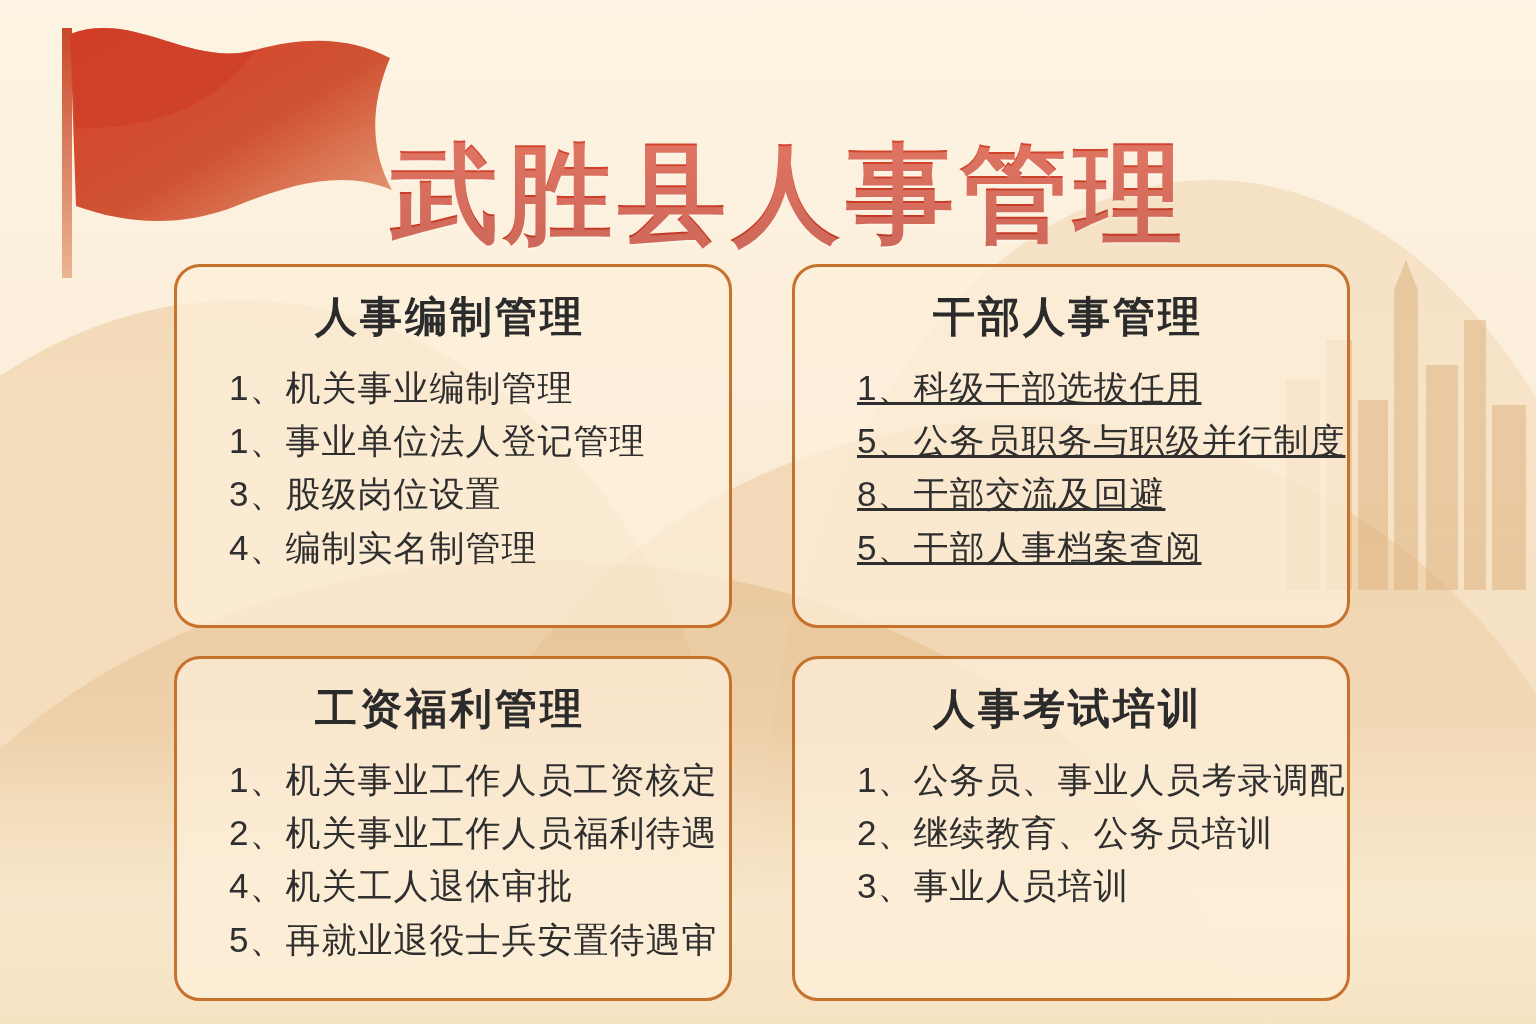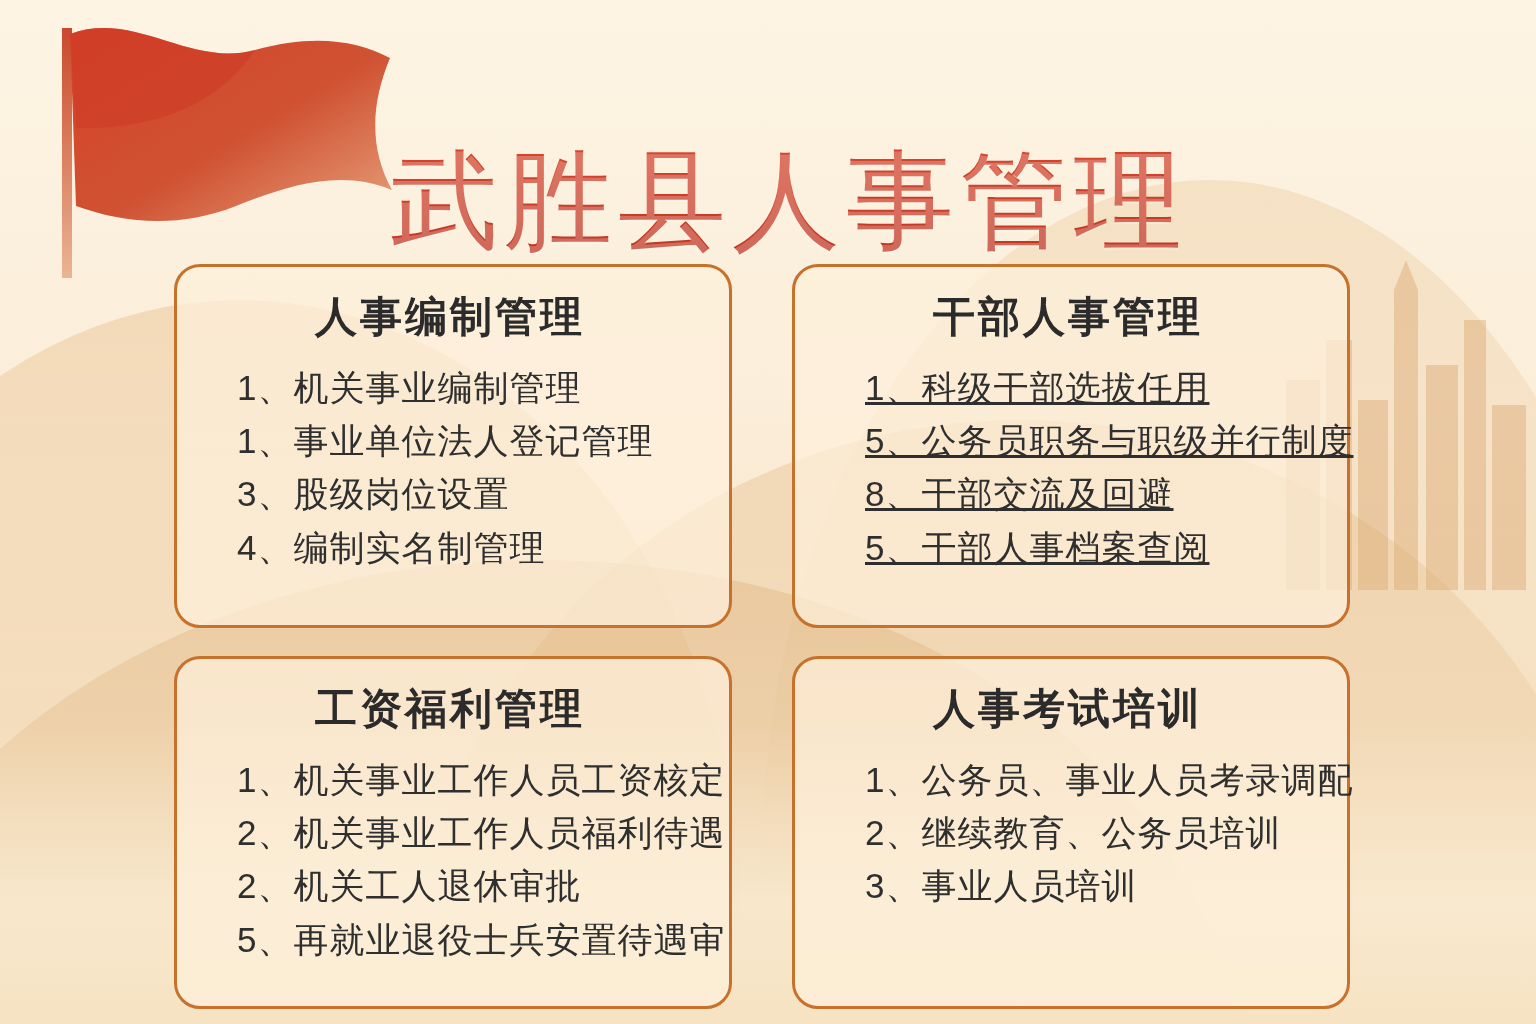--- a/index.html
+++ b/index.html
@@ -84,25 +84,25 @@
     top: 10px;
     width: 370px;
     height: 270px;
     pointer-events: none;
   }
 
   
   .title {
     position: absolute;
     left: 390px;
-    top: 67px;
+    top: 60px;
     width: 880px;
     font-size: 108px;
     line-height: 1.15;
-    font-weight: 400;
+    font-weight: 700;
     letter-spacing: 6px;
     color: #c0392b;
     background: linear-gradient(180deg, #d7472f 0%, #bd3522 100%);
     -webkit-background-clip: text;
     background-clip: text;
     -webkit-text-fill-color: transparent;
     text-shadow: 0 2px 0 rgba(255,255,255,0.25);
     white-space: nowrap;
   }
 
@@ -132,21 +132,21 @@
   .card-title {
     text-align: center;
     font-size: 42px;
     font-weight: 700;
     color: #2b2b2b;
     letter-spacing: 3px;
     margin: 4px 0 16px 0;
   }
   .card-list {
     list-style: none;
-    margin: 16px;
+    margin: 8px;
     padding: 0 0 0 18px;
   }
   .card-list li {
     font-size: 35px;
     line-height: 1.52;
     color: #2f2f2f;
     letter-spacing: 1px;
     white-space: nowrap;
   }
   .card-b .card-list li { padding-left: 10px; text-decoration: underline; }
@@ -216,21 +216,21 @@
         <li>8、干部交流及回避</li>
         <li>5、干部人事档案查阅</li>
       </ul>
     </section>
 
     <section class="card card-c">
       <h2 class="card-title">工资福利管理</h2>
       <ul class="card-list">
         <li>1、机关事业工作人员工资核定</li>
         <li>2、机关事业工作人员福利待遇</li>
-        <li>2、机关工人退休审批</li>
+        <li>4、机关工人退休审批</li>
         <li>5、再就业退役士兵安置待遇审</li>
       </ul>
     </section>
 
     <section class="card card-d">
       <h2 class="card-title">人事考试培训</h2>
       <ul class="card-list">
         <li>1、公务员、事业人员考录调配</li>
         <li>2、继续教育、公务员培训</li>
         <li>3、事业人员培训</li>

